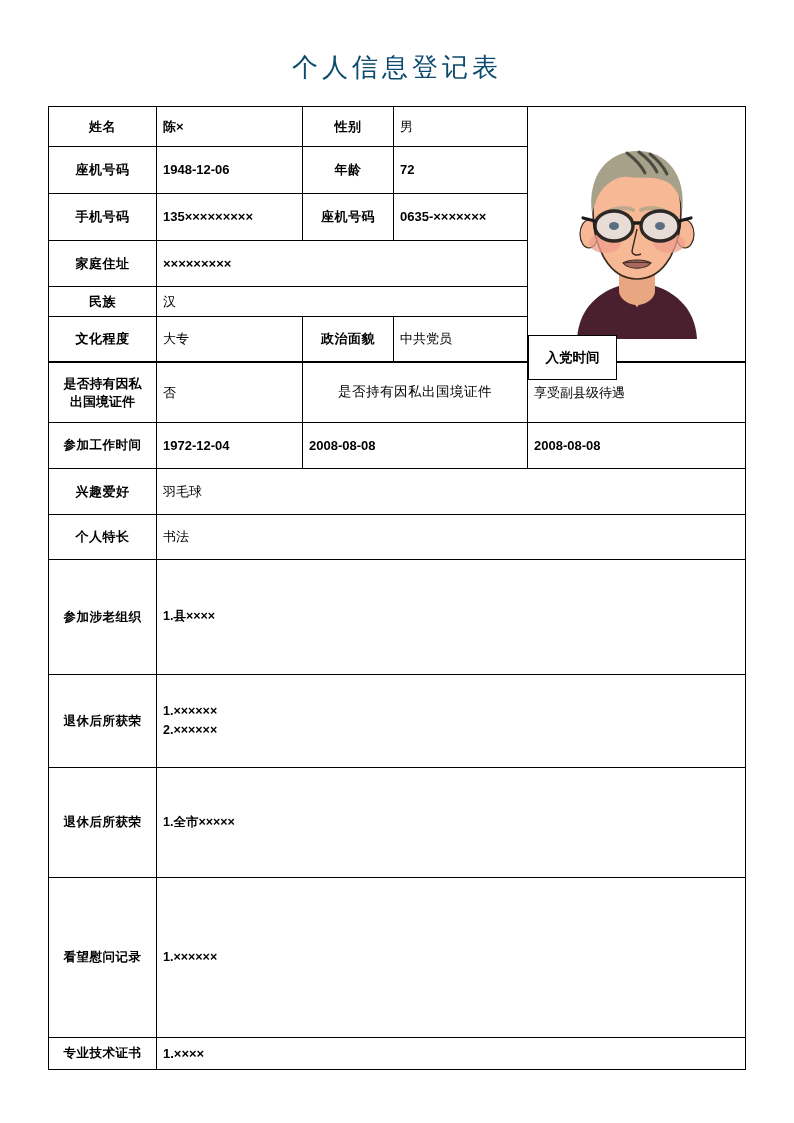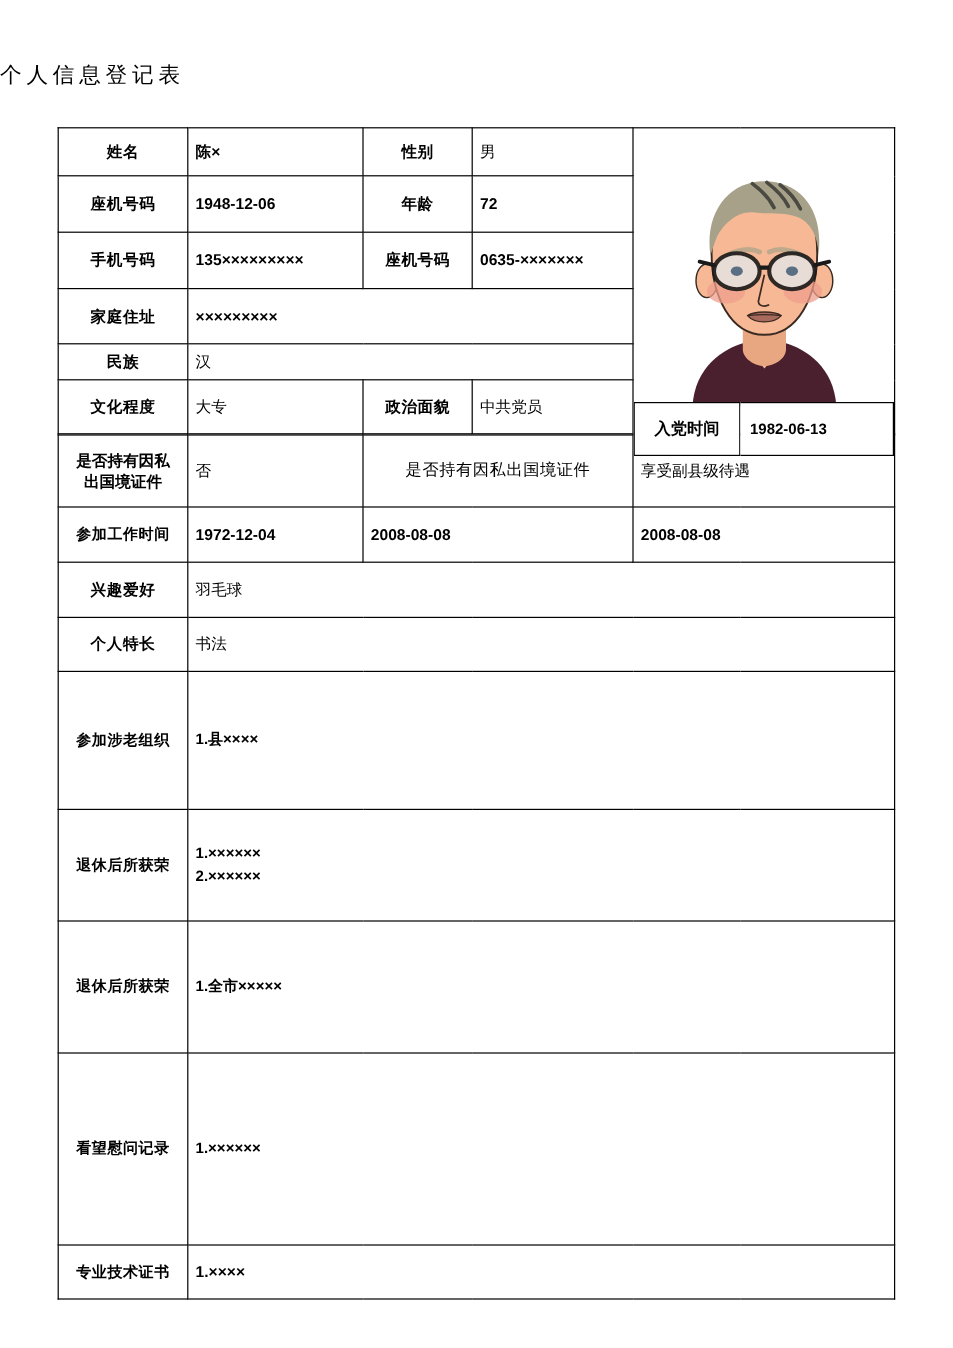--- a/index.html
+++ b/index.html
@@ -21,26 +21,26 @@
     width: 794px;
     height: 1123px;
     box-sizing: border-box;
   }
 
   .doc-title {
     position: absolute;
     left: 0;
     top: 50px;
     width: 794px;
-    text-align: left;
-    font-size: 18px;
+    text-align: center;
+    font-size: 26px;
     letter-spacing: 4px;
     font-weight: 400;
     font-family: "Liberation Serif", "DejaVu Serif", serif;
-    color: #000000;
+    color: #0c4a6e;
   }
 
   table.form {
     position: absolute;
     left: 48px;
     top: 106px;
     width: 697px;
     border-collapse: collapse;
     table-layout: fixed;
   }
@@ -270,30 +270,27 @@
         </td>
       </tr>
 
       <tr style="height:160px">
         <td class="lbl" style="font-size:12.5px">看望慰问记录</td>
         <td class="val val-top" colspan="5">
           <div class="multi-line">1.××××××</div>
         </td>
       </tr>
 
-      <tr style="height:45px">
+      <tr style="height:32px">
         <td class="lbl" style="font-size:12.5px">专业技术证书</td>
         <td class="val" colspan="5">1.××××</td>
       </tr>
 
     </tbody>
   </table>
 
-  <div style="position:absolute; left:528px; top:335px; width:219px; height:45px; display:flex;">
+  <div style="position:absolute; left:528px; top:335px; width:200px; height:45px; display:flex;">
     <div style="width:89px; box-sizing:border-box; border-left:1px solid #000; border-right:1px solid #000; border-bottom:1px solid #000; border-top:1px solid #000; background:#fff; display:flex; align-items:center; justify-content:center; font-family:'Liberation Serif','DejaVu Serif',serif; font-weight:700; font-size:13.5px;">
       <span>入党时间</span>
     </div>
-    <div style="width:128px; box-sizing:border-box; border-right:1px solid #000; border-bottom:1px solid #000; border-top:1px solid #000; background:#fff; display:flex; align-items:center; padding-left:8px; font-family:'Liberation Sans','DejaVu Sans',sans-serif; font-weight:700; font-size:12.5px;">
-      <span>1982-06-13</span>
-    </div>
   </div>
 
 </div>
 
 </body></html>

